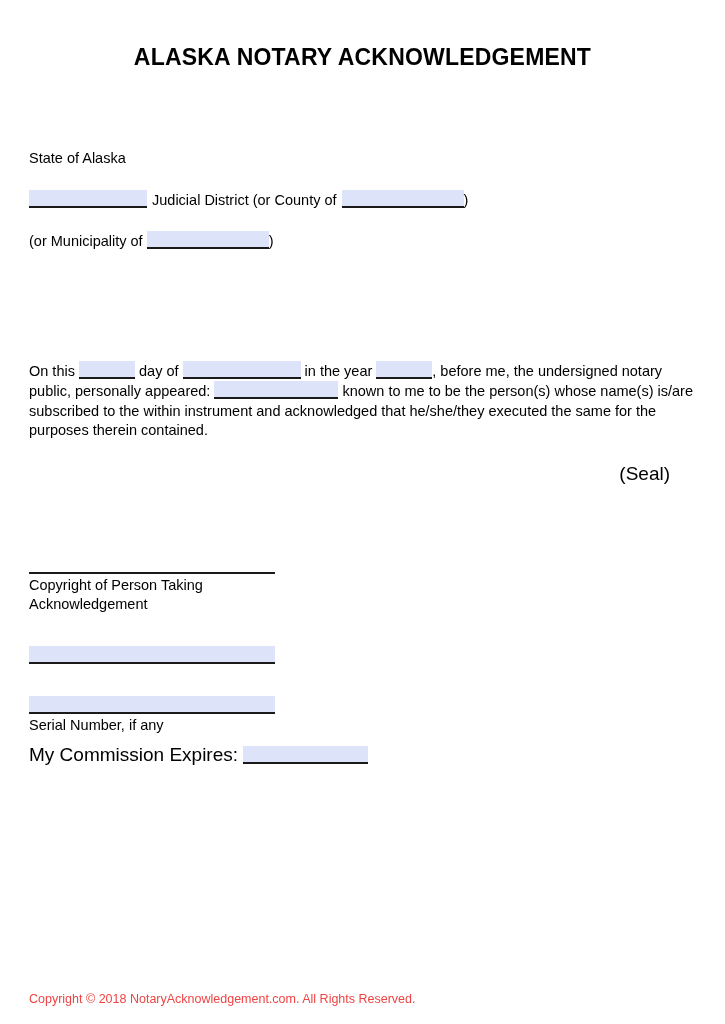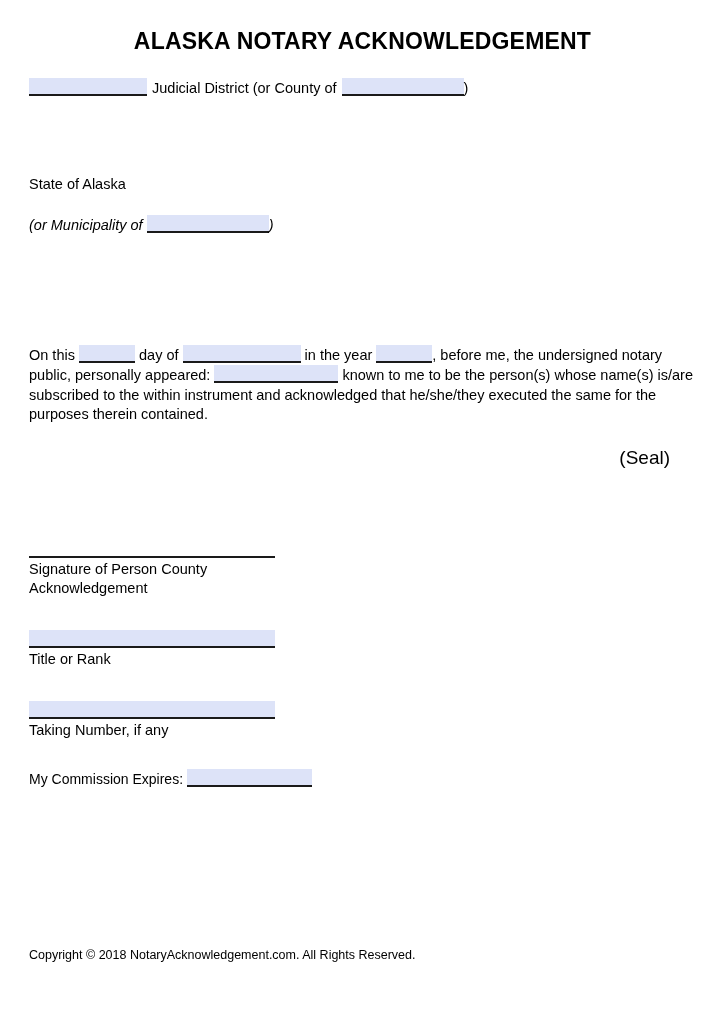--- a/index.html
+++ b/index.html
@@ -15,21 +15,21 @@
     font-family: "Liberation Sans", sans-serif;
     color: #000000;
     -webkit-font-smoothing: antialiased;
   }
 
   .page {
     position: relative;
     width: 725px;
     height: 776px;
     box-sizing: border-box;
-    padding: 0 29px;
+    padding: 16px 29px;
   }
 
   
   .doc-title {
     text-align: center;
     font-size: 23px;
     font-weight: bold;
     letter-spacing: 0.2px;
     line-height: 31px;
     padding-top: 26px;
@@ -50,21 +50,20 @@
   }
 
   .district-line {
     margin-top: 21px;
     white-space: nowrap;
   }
 
   .municipality-line {
     margin-top: 21px;
     white-space: nowrap;
-    font-style: italic;
   }
 
   .body-para {
     margin-top: 109px;
     font-size: 14.5px;
     line-height: 19.5px;
     width: 670px;
     text-align: left;
   }
 
@@ -111,74 +110,73 @@
   .caption {
     font-size: 14.5px;
     line-height: 19px;
     margin-top: 2px;
     width: 300px;
   }
   .gap-sig   { height: 32px; }
   .gap-field { height: 32px; }
 
   .expires-line {
-    margin-top: 29px;
-    font-size: 14px;
+    margin-top: 9px;
+    font-size: 19px;
     white-space: nowrap;
   }
 
   
   .footer {
     position: absolute;
     left: 29px;
-    top: 948px;
+    top: 992px;
     font-size: 12.5px;
-    color: #000000;
+    color: #ef4444;
   }
 </style>
 </head>
 <body>
 
 <div class="page">
 
   <h1 class="doc-title">
     <span>ALASKA NOTARY ACKNOWLEDGEMENT</span>
   </h1>
 
+  <div class="block state-line">State of Alaska</div>
+
   <div class="block district-line">
     <span class="field w-district"></span><span style="margin:0 5px;">Judicial District (or County of</span><span class="field w-county"></span><span>)</span>
   </div>
-
-  <div class="block state-line">State of Alaska</div>
 
   <div class="block municipality-line">
     <span>(or Municipality of</span> <span class="field w-muni"></span><span>)</span>
   </div>
 
   <div class="body-para"><span>On this</span> <span class="field w-short"></span> <span>day of</span> <span class="field w-med"></span> <span>in the year</span> <span class="field w-year"></span><span>, before me, the undersigned notary public, personally appeared:</span> <span class="field w-name"></span> <span>known to me to be the person(s) whose name(s) is/are subscribed to the within instrument and acknowledged that he/she/they executed the same for the purposes therein contained.</span></div>
 
   <div class="seal-line">(Seal)</div>
 
   <div class="sig-area">
 
     <div class="rule"></div>
     <div class="caption">
-      <span>Signature of Person County</span><br>
+      <span>Copyright of Person Taking</span><br>
       <span>Acknowledgement</span>
     </div>
 
     <div class="gap-sig"></div>
 
     <div class="field-block"></div>
-    <div class="caption">Title or Rank</div>
 
     <div class="gap-field"></div>
 
     <div class="field-block"></div>
-    <div class="caption">Taking Number, if any</div>
+    <div class="caption">Serial Number, if any</div>
 
     <div class="expires-line">
       <span>My Commission Expires:</span> <span class="field w-expires"></span>
     </div>
 
   </div>
 
   <div class="footer">Copyright © 2018 NotaryAcknowledgement.com. All Rights Reserved.</div>
 
 </div>

